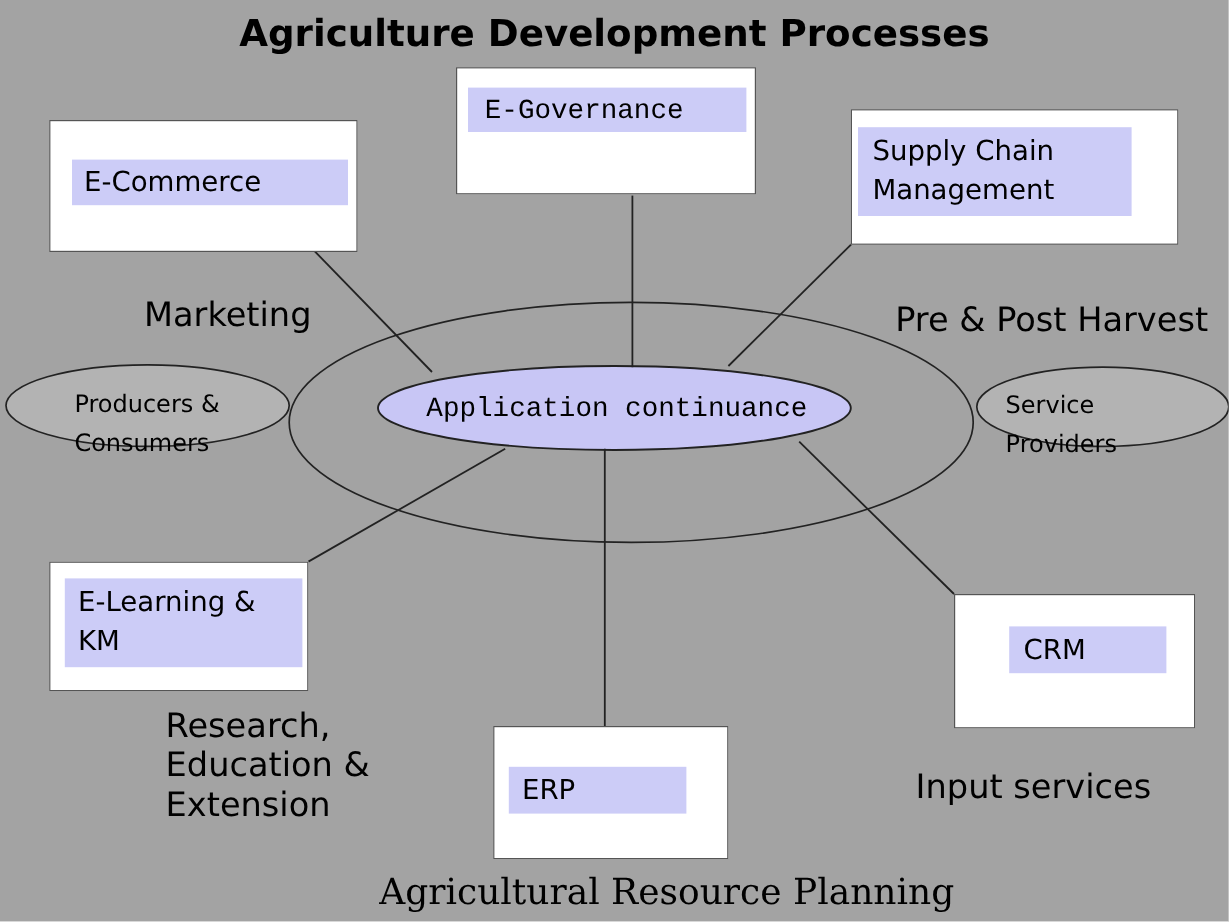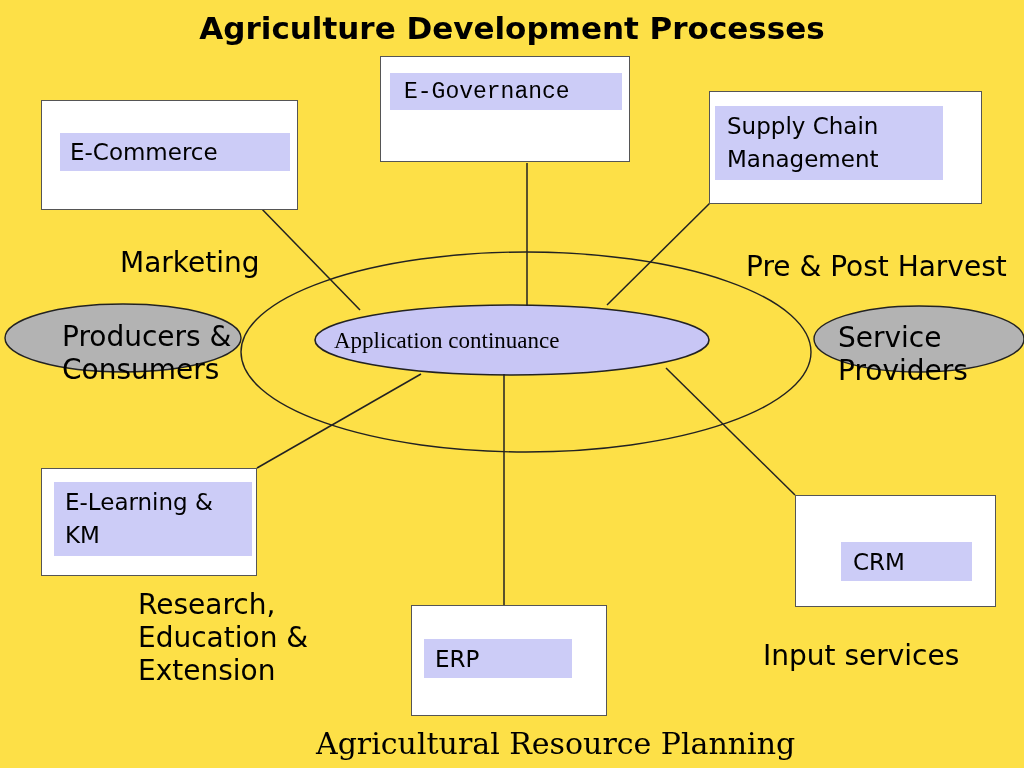--- a/index.html
+++ b/index.html
@@ -4,21 +4,21 @@
 <style>
   html, body {
     margin: 0;
     padding: 0;
     background: #ffffff;
   }
   #canvas {
     position: relative;
     width: 1024px;
     height: 768px;
-    background: #fde047;
+    background: #a3a3a3;
     overflow: hidden;
     font-family: "DejaVu Sans", sans-serif;
   }
   #wires {
     position: absolute;
     left: 0;
     top: 0;
     width: 1024px;
     height: 768px;
     pointer-events: none;
@@ -63,34 +63,35 @@
     position: absolute;
     color: #000000;
     font-size: 30px;
     line-height: 32px;
     white-space: pre;
     font-family: "DejaVu Serif", serif;
   }
   .ellipse-label {
     position: absolute;
     color: #000000;
-    font-size: 28px;
+    font-size: 20px;
     line-height: 33px;
     white-space: pre;
     font-family: "DejaVu Sans", sans-serif;
     z-index: 6;
   }
   .center-label {
     position: absolute;
     color: #000000;
     font-size: 23px;
     line-height: 30px;
     white-space: pre;
-    font-family: Liberation Serif, serif;
+    font-family: Liberation Mono, monospace;
     z-index: 6;
+    text-align: center;
   }
 </style>
 </head>
 <body>
 
 <div id="canvas">
 
   <svg id="wires" viewBox="0 0 1024 768">
 
     <ellipse cx="526" cy="352" rx="285" ry="100" fill="none" stroke="#222222" stroke-width="1.4"></ellipse>
@@ -118,21 +119,21 @@
 
   <div class="node-box" style="left:709px; top:91px; width:273px; height:113px;"></div>
   <div class="hl" style="left:715px; top:106px; width:228px; height:74px; padding:4px 0 0 12px; box-sizing:border-box;">Supply Chain
 Management</div>
 
   <div class="node-box" style="left:41px; top:468px; width:216px; height:108px;"></div>
   <div class="hl" style="left:54px; top:482px; width:198px; height:74px; padding:4px 0 0 11px; box-sizing:border-box;">E-Learning &amp;
 KM</div>
 
   <div class="node-box" style="left:795px; top:495px; width:201px; height:112px;"></div>
-  <div class="hl" style="left:841px; top:522px; width:131px; height:39px; padding:4px 0 0 12px; box-sizing:border-box;margin-top:20px;">CRM</div>
+  <div class="hl" style="left:841px; top:522px; width:131px; height:39px; padding:4px 0 0 12px; box-sizing:border-box;">CRM</div>
 
   <div class="node-box" style="left:411px; top:605px; width:196px; height:111px;"></div>
   <div class="hl" style="left:424px; top:639px; width:148px; height:39px; padding:4px 0 0 11px; box-sizing:border-box;">ERP</div>
 
   <div class="center-label" style="left:334px; top:326px; width:360px;">Application continuance</div>
 
   <div class="ellipse-label" style="left:62px; top:320px; width:200px;">Producers &amp;
 Consumers</div>
   <div class="ellipse-label" style="left:838px; top:321px; width:200px;">Service
 Providers</div>

